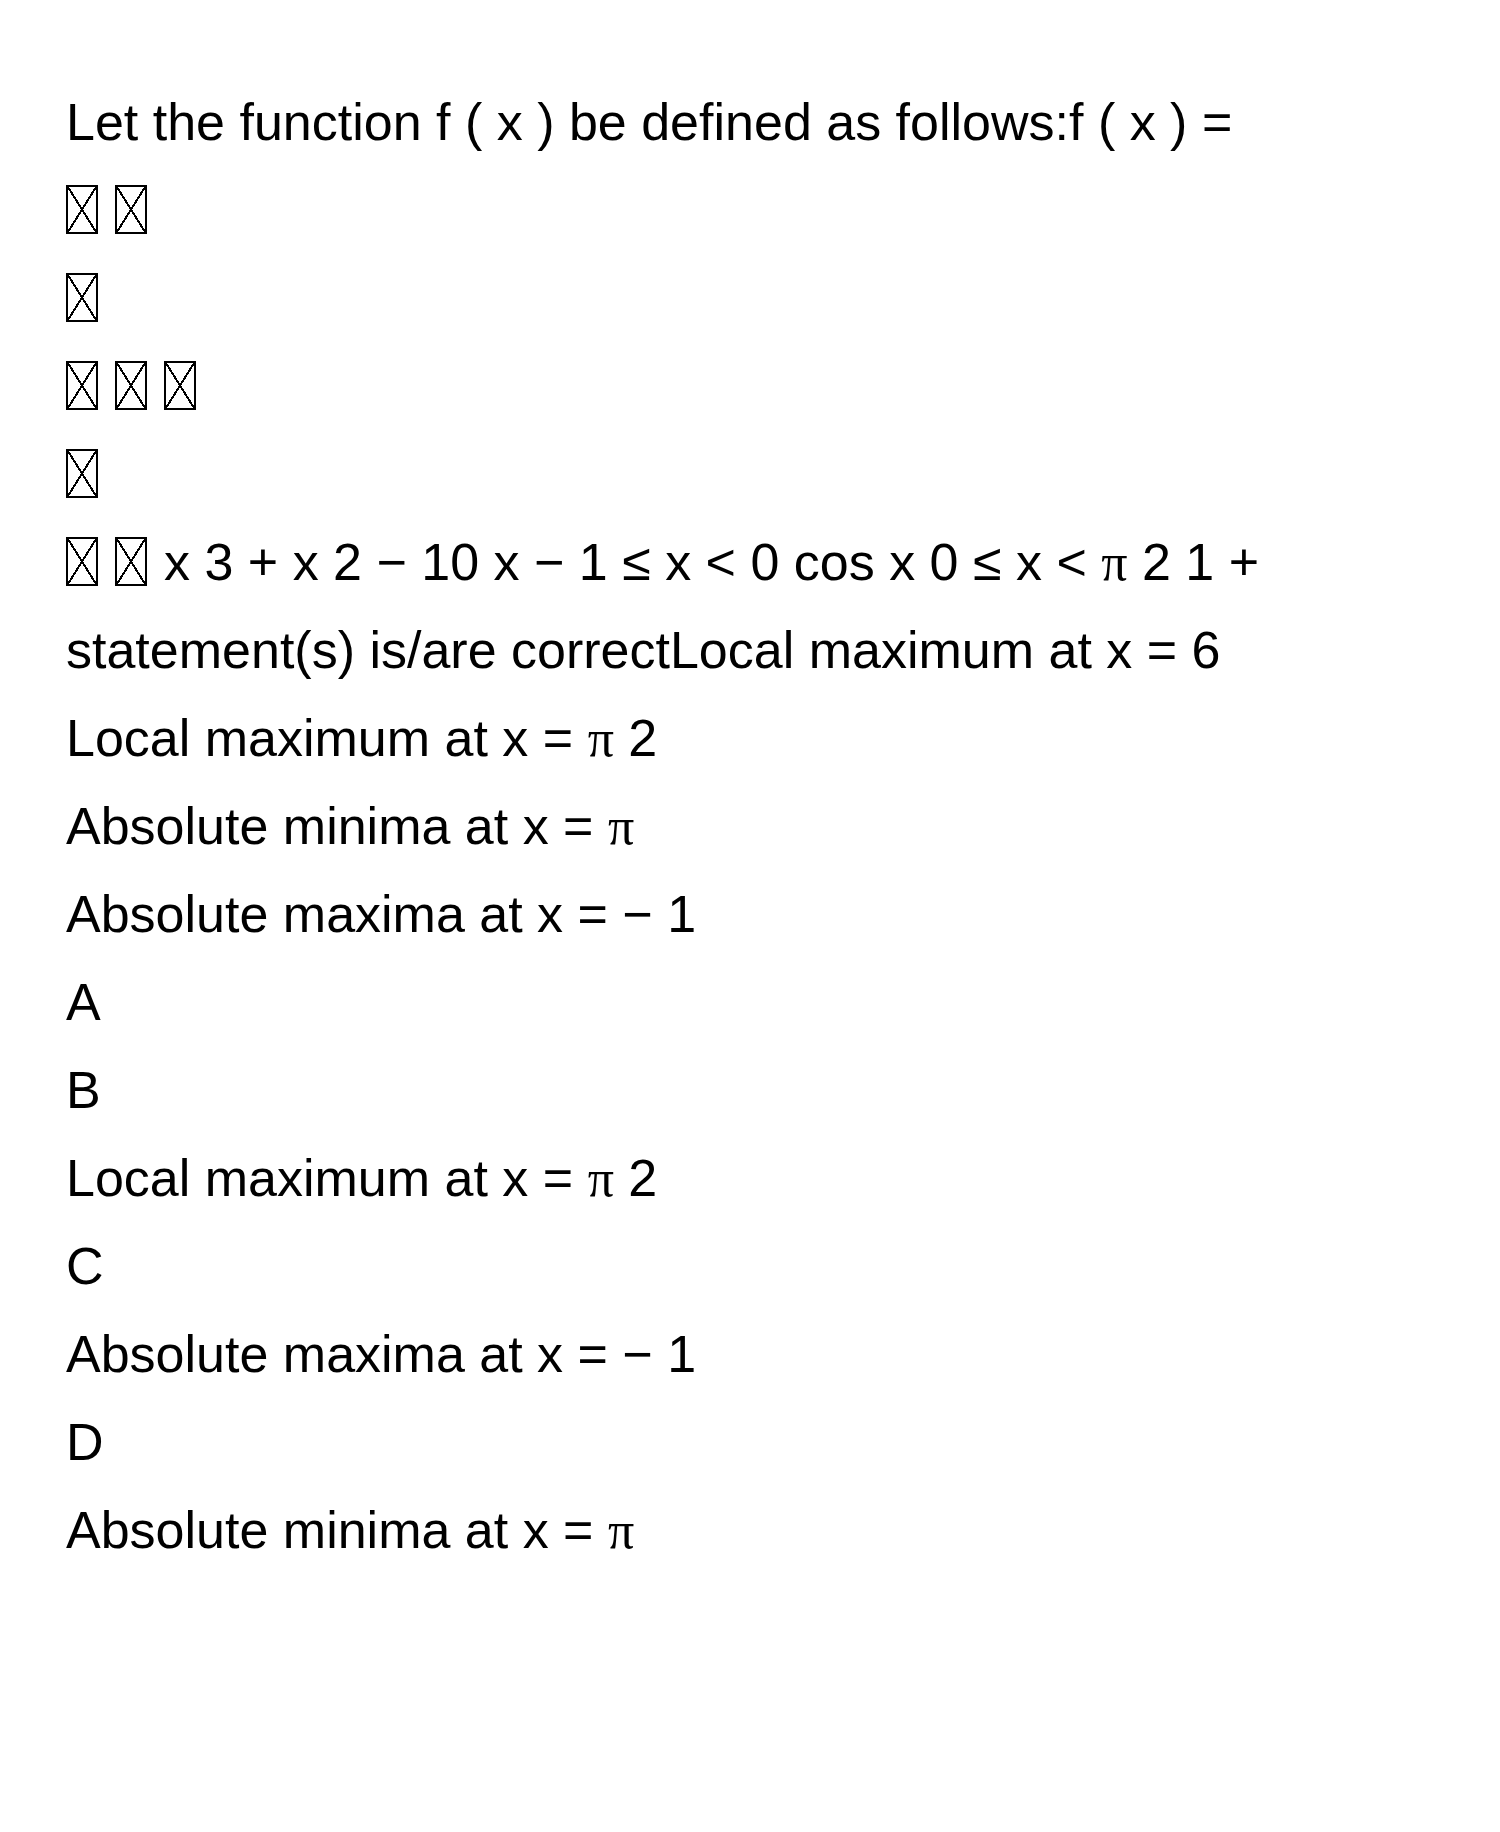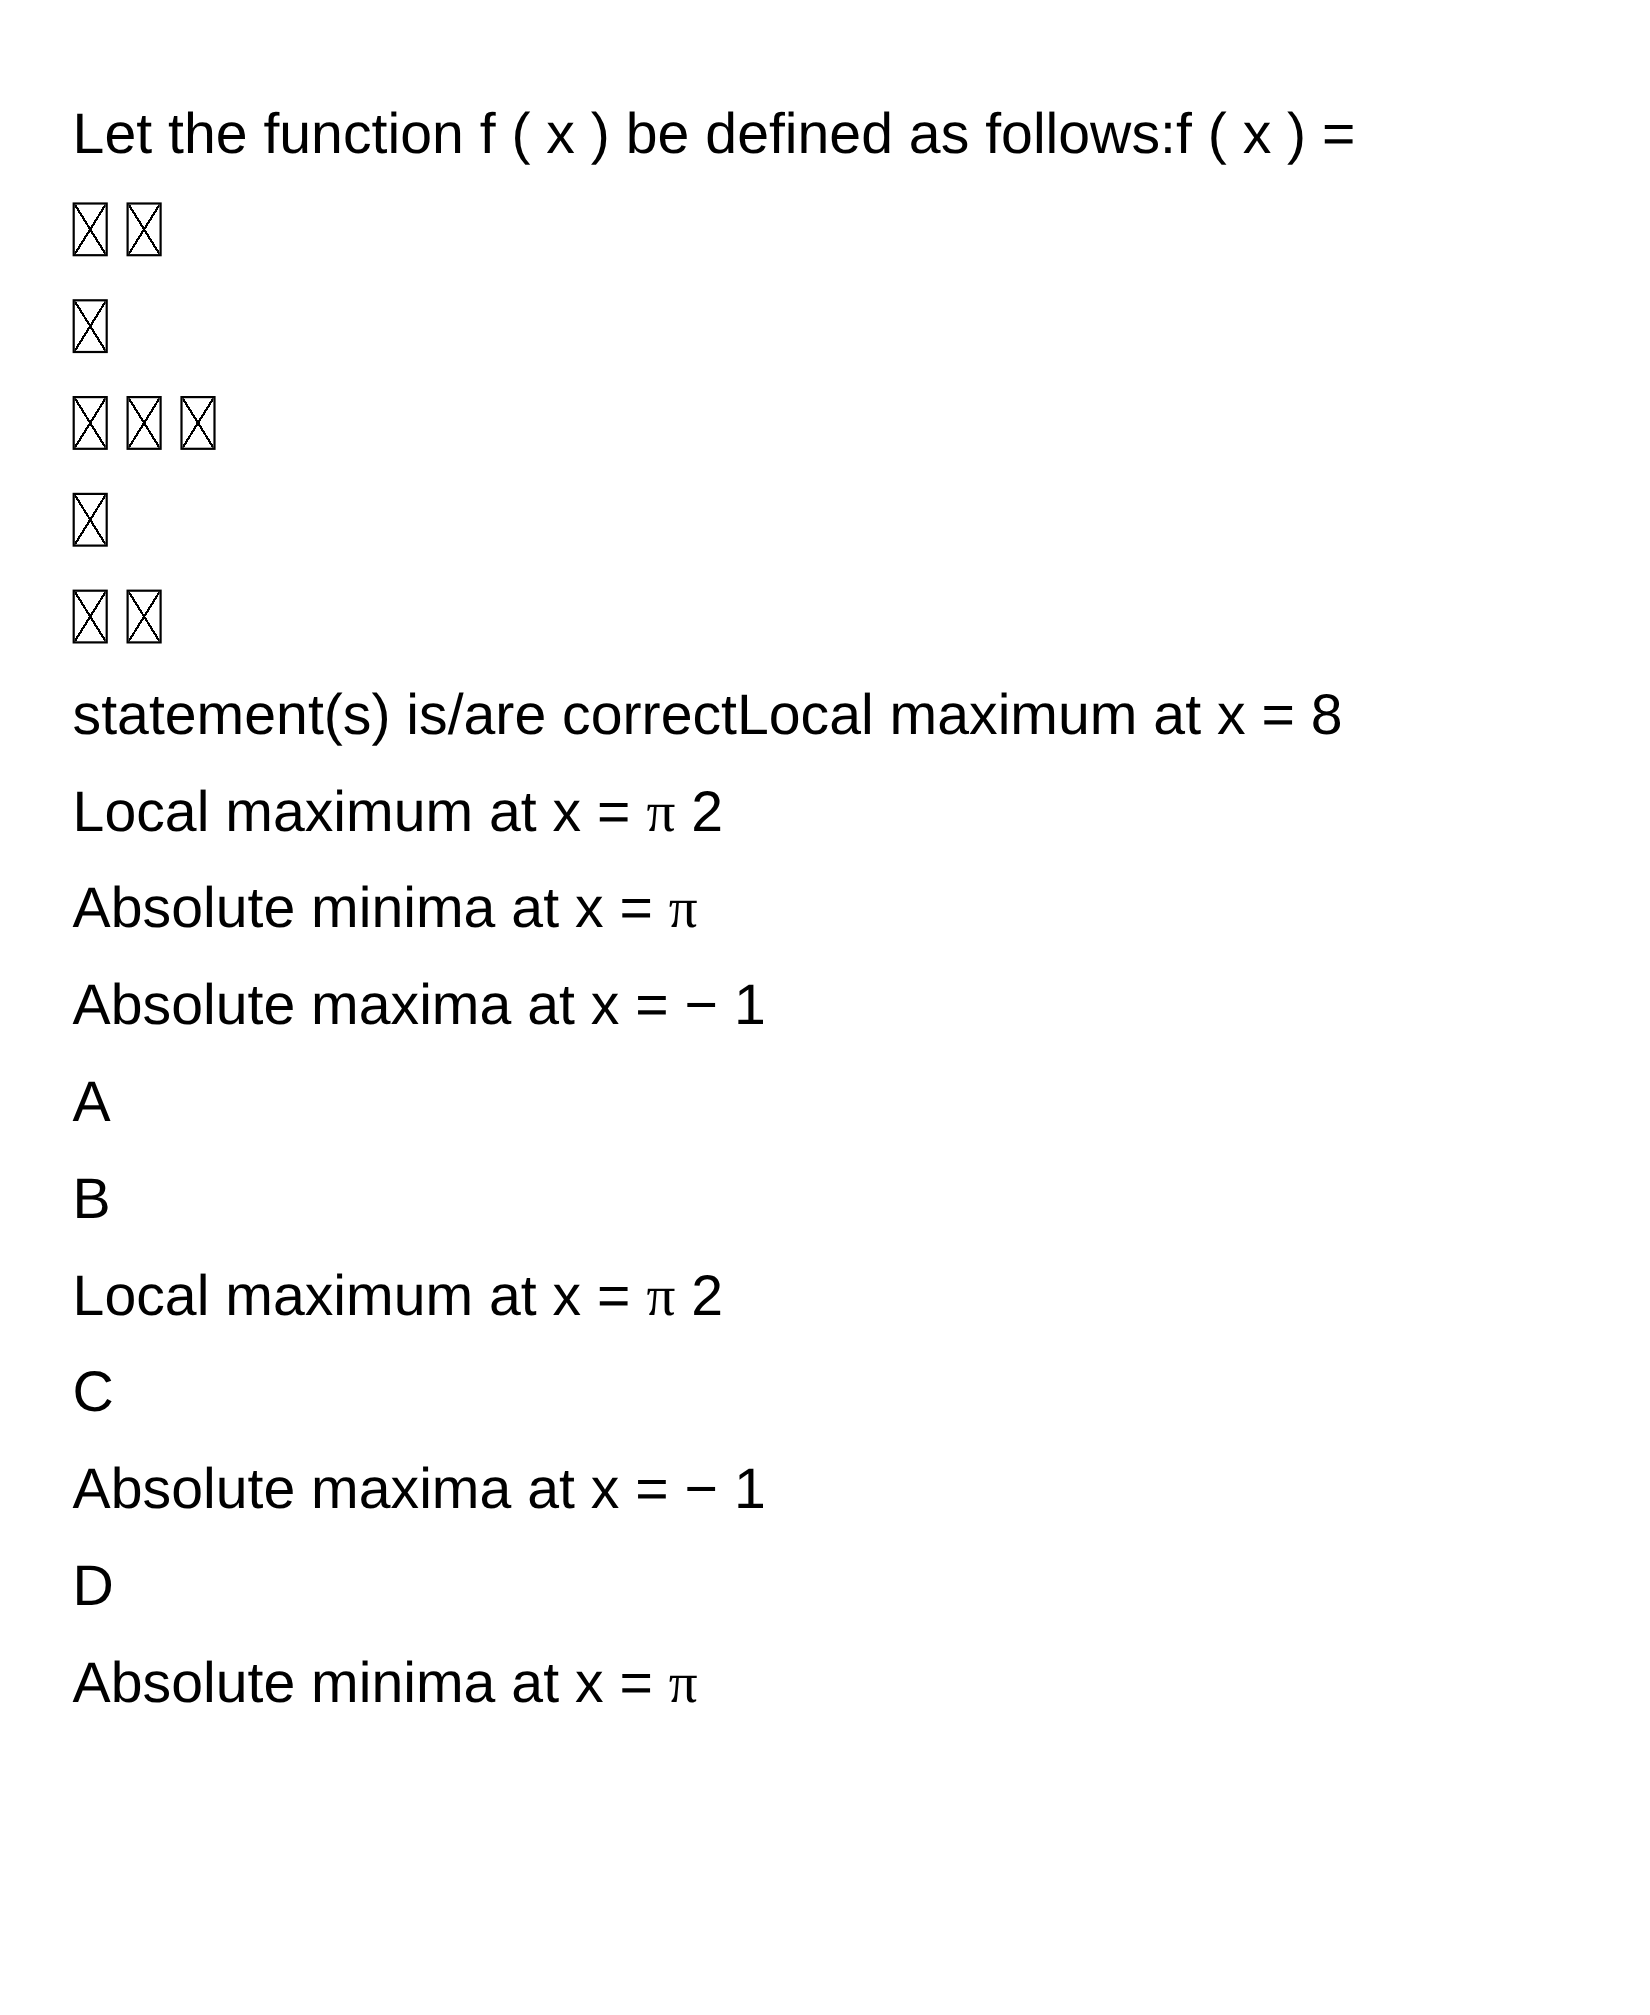--- a/index.html
+++ b/index.html
@@ -57,25 +57,25 @@
 
   <div class="line">
     <span class="tofu"></span><span class="tofu"></span><span class="tofu"></span>
   </div>
 
   <div class="line">
     <span class="tofu"></span>
   </div>
 
   <div class="line">
-    <span class="tofu"></span><span class="tofu"></span>
+    <span class="tofu"></span><span class="tofu"></span><span>x 3 + x 2 − 10 x − 1 ≤ x &lt; 0 cos x 0 ≤ x &lt; <span class="pi">π</span> 2 1 +</span>
   </div>
 
 
-  <div class="line">statement(s) is/are correctLocal maximum at x = 8</div>
+  <div class="line">statement(s) is/are correctLocal maximum at x = 6</div>
 
   <div class="line">Local maximum at x = <span class="pi">π</span> 2</div>
   <div class="line">Absolute minima at x = <span class="pi">π</span></div>
   <div class="line">Absolute maxima at x = − 1</div>
 
   <div class="line option-letter">A</div>
 
   <div class="line option-letter">B</div>
   <div class="line option-text">Local maximum at x = <span class="pi">π</span> 2</div>
 

